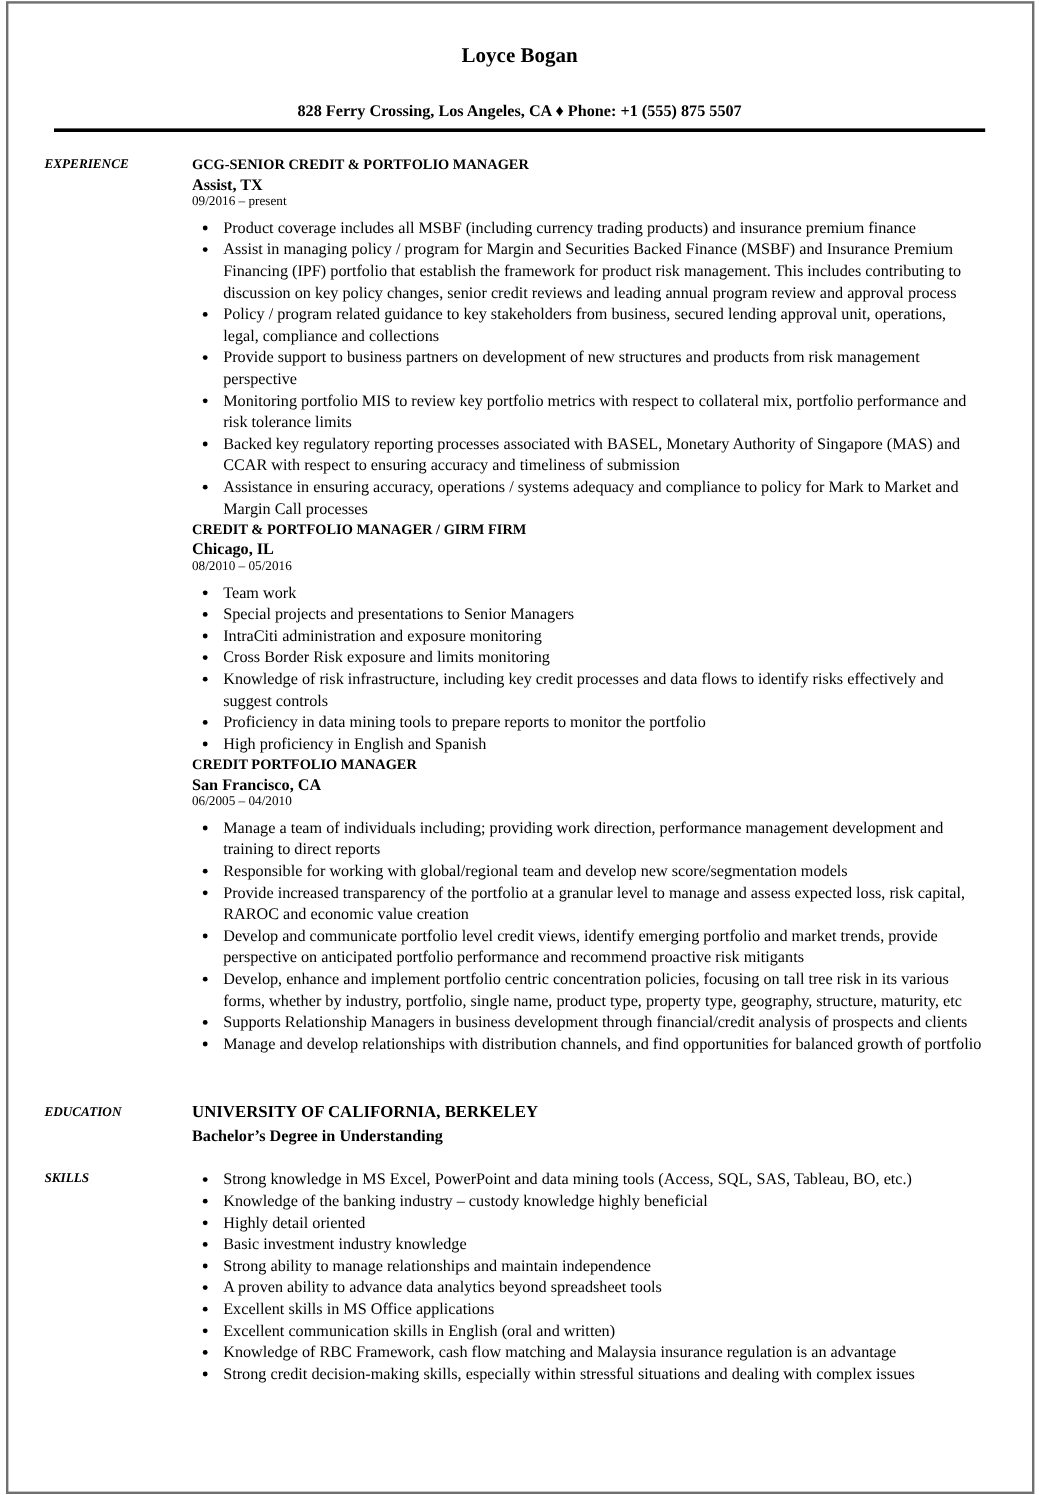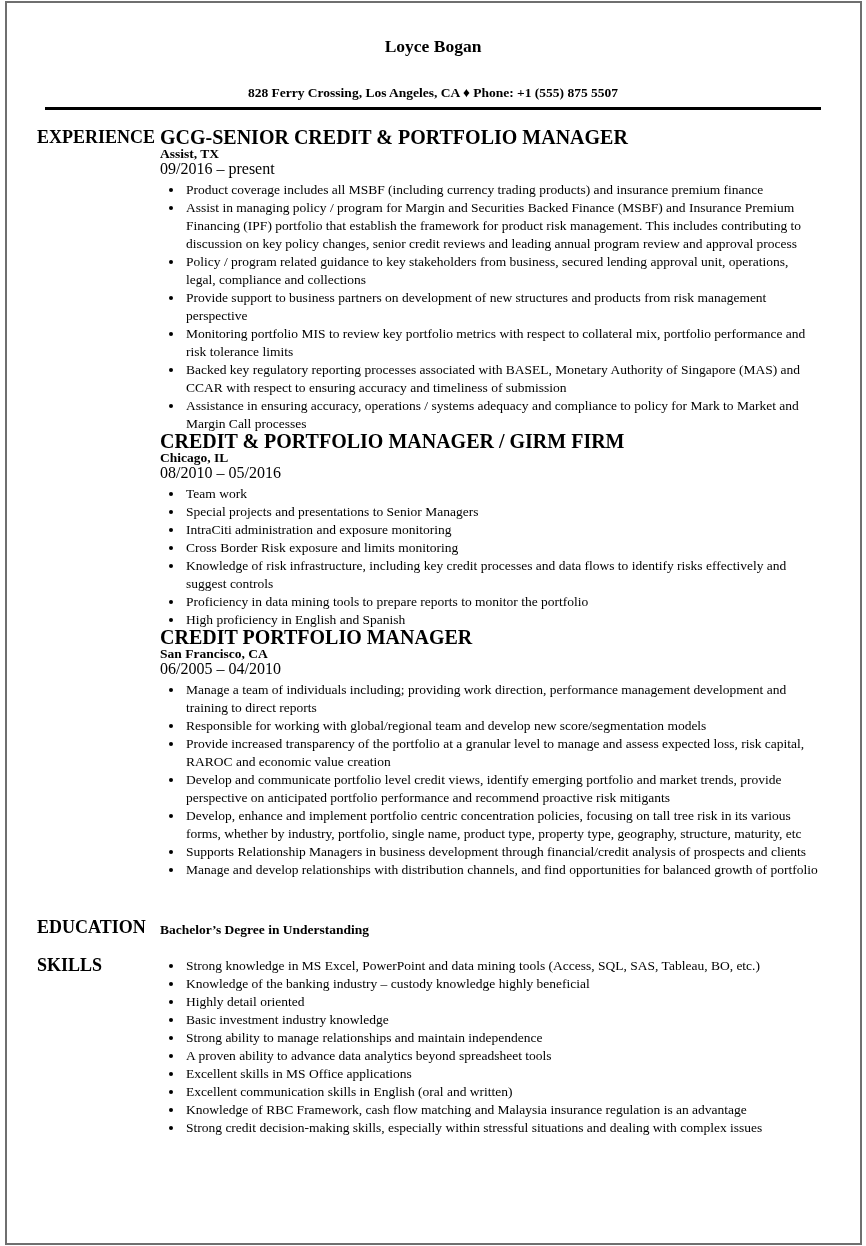--- a/index.html
+++ b/index.html
@@ -42,36 +42,37 @@
     display: grid;
     grid-template-columns: 123px 1fr;
     margin-left: 37px;
     margin-right: 46px;
   }
   .section.experience { margin-top: 19px; }
   .section.education  { margin-top: 40px; }
   .section.skills     { margin-top: 20px; }
   .label {
     font-weight: bold;
-    font-size: 18px;
+    font-size: 11px;
     line-height: 17px;
+    font-style: italic;
   }
   .job + .job { }
   .job-title {
     font-weight: bold;
-    font-size: 20px;
+    font-size: 12px;
     line-height: 17px;
   }
   .job-location {
     font-weight: bold;
     font-size: 13.5px;
     line-height: 15px;
   }
   .job-dates {
-    font-size: 16px;
+    font-size: 11px;
     line-height: 15px;
   }
   ul.bullets {
     margin: 5px 0 0 0;
     padding-left: 24px;
     font-size: 13.5px;
     line-height: 18px;
     list-style: disc;
   }
   ul.bullets li { padding-left: 2px; }
@@ -146,20 +147,21 @@
           <li>Manage and develop relationships with distribution channels, and find opportunities for balanced growth of portfolio</li>
         </ul>
       </div>
 
     </div>
   </div>
 
   <div class="section education">
     <div class="label">EDUCATION</div>
     <div class="content">
+      <div class="school">UNIVERSITY OF CALIFORNIA, BERKELEY</div>
       <div class="degree">Bachelor’s Degree in Understanding</div>
     </div>
   </div>
 
   <div class="section skills">
     <div class="label">SKILLS</div>
     <div class="content">
       <ul class="bullets skills-list">
         <li>Strong knowledge in MS Excel, PowerPoint and data mining tools (Access, SQL, SAS, Tableau, BO, etc.)</li>
         <li>Knowledge of the banking industry – custody knowledge highly beneficial</li>

